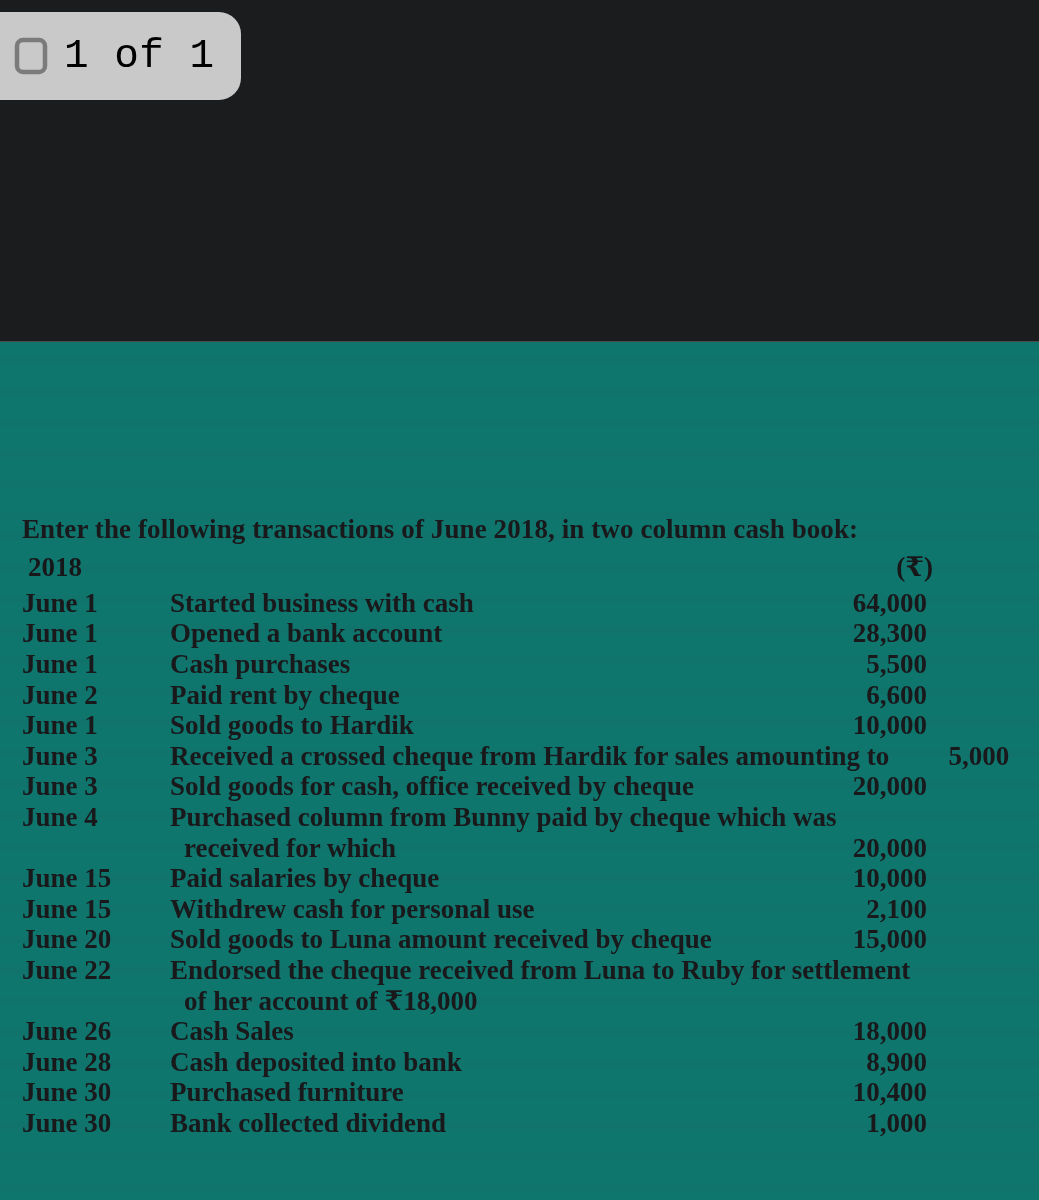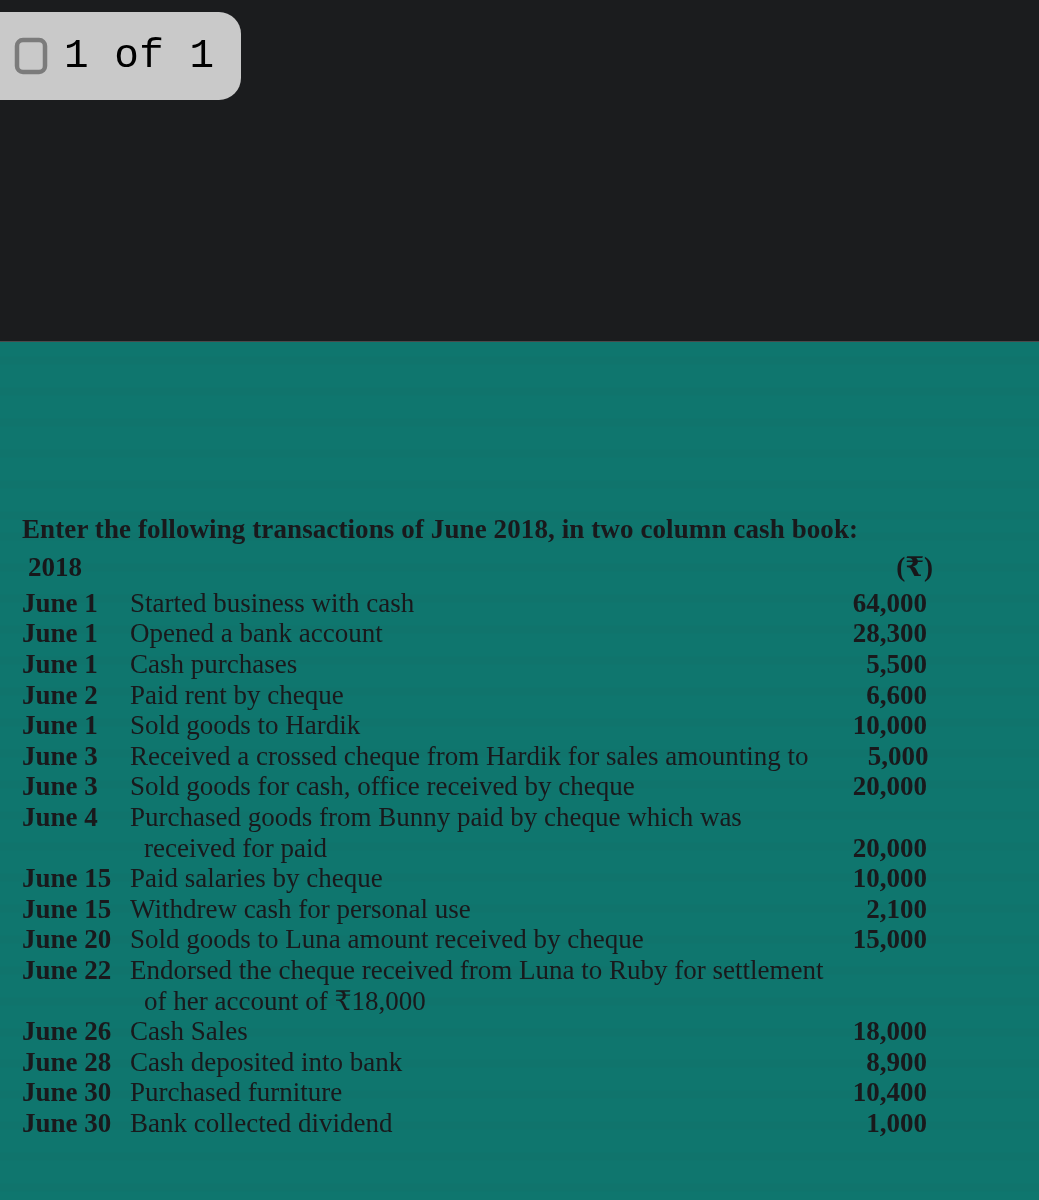--- a/index.html
+++ b/index.html
@@ -172,24 +172,25 @@
     line-height: 1;
     font-weight: 600;
     white-space: nowrap;
     color: #19191c;
   }
 
   .txn-desc {
     flex: 1 1 auto;
     font-size: 27px;
     line-height: 1;
-    font-weight: 400;
+    font-weight: 700;
     white-space: nowrap;
     color: #19191c;
     padding-left: 8px;
+    margin-left: 40px;
   }
 
   .txn-amount {
     flex: 0 0 120px;
     text-align: right;
     font-size: 27px;
     line-height: 1;
     font-weight: 600;
     white-space: nowrap;
     color: #19191c;
@@ -262,26 +263,26 @@
             <span class="txn-desc">Received a crossed cheque from Hardik for sales amounting to</span>
             <span class="txn-amount">5,000</span>
           </div>
           <div class="txn-row">
             <span class="txn-date">June 3</span>
             <span class="txn-desc">Sold goods for cash, office received by cheque</span>
             <span class="txn-amount">20,000</span>
           </div>
           <div class="txn-row">
             <span class="txn-date">June 4</span>
-            <span class="txn-desc">Purchased goods from Bunny paid by cheque which was</span>
+            <span class="txn-desc">Purchased column from Bunny paid by cheque which was</span>
             <span class="txn-amount"></span>
           </div>
           <div class="txn-row is-continuation">
             <span class="txn-date"></span>
-            <span class="txn-desc">received for paid</span>
+            <span class="txn-desc">received for which</span>
             <span class="txn-amount">20,000</span>
           </div>
           <div class="txn-row">
             <span class="txn-date">June 15</span>
             <span class="txn-desc">Paid salaries by cheque</span>
             <span class="txn-amount">10,000</span>
           </div>
           <div class="txn-row">
             <span class="txn-date">June 15</span>
             <span class="txn-desc">Withdrew cash for personal use</span>

